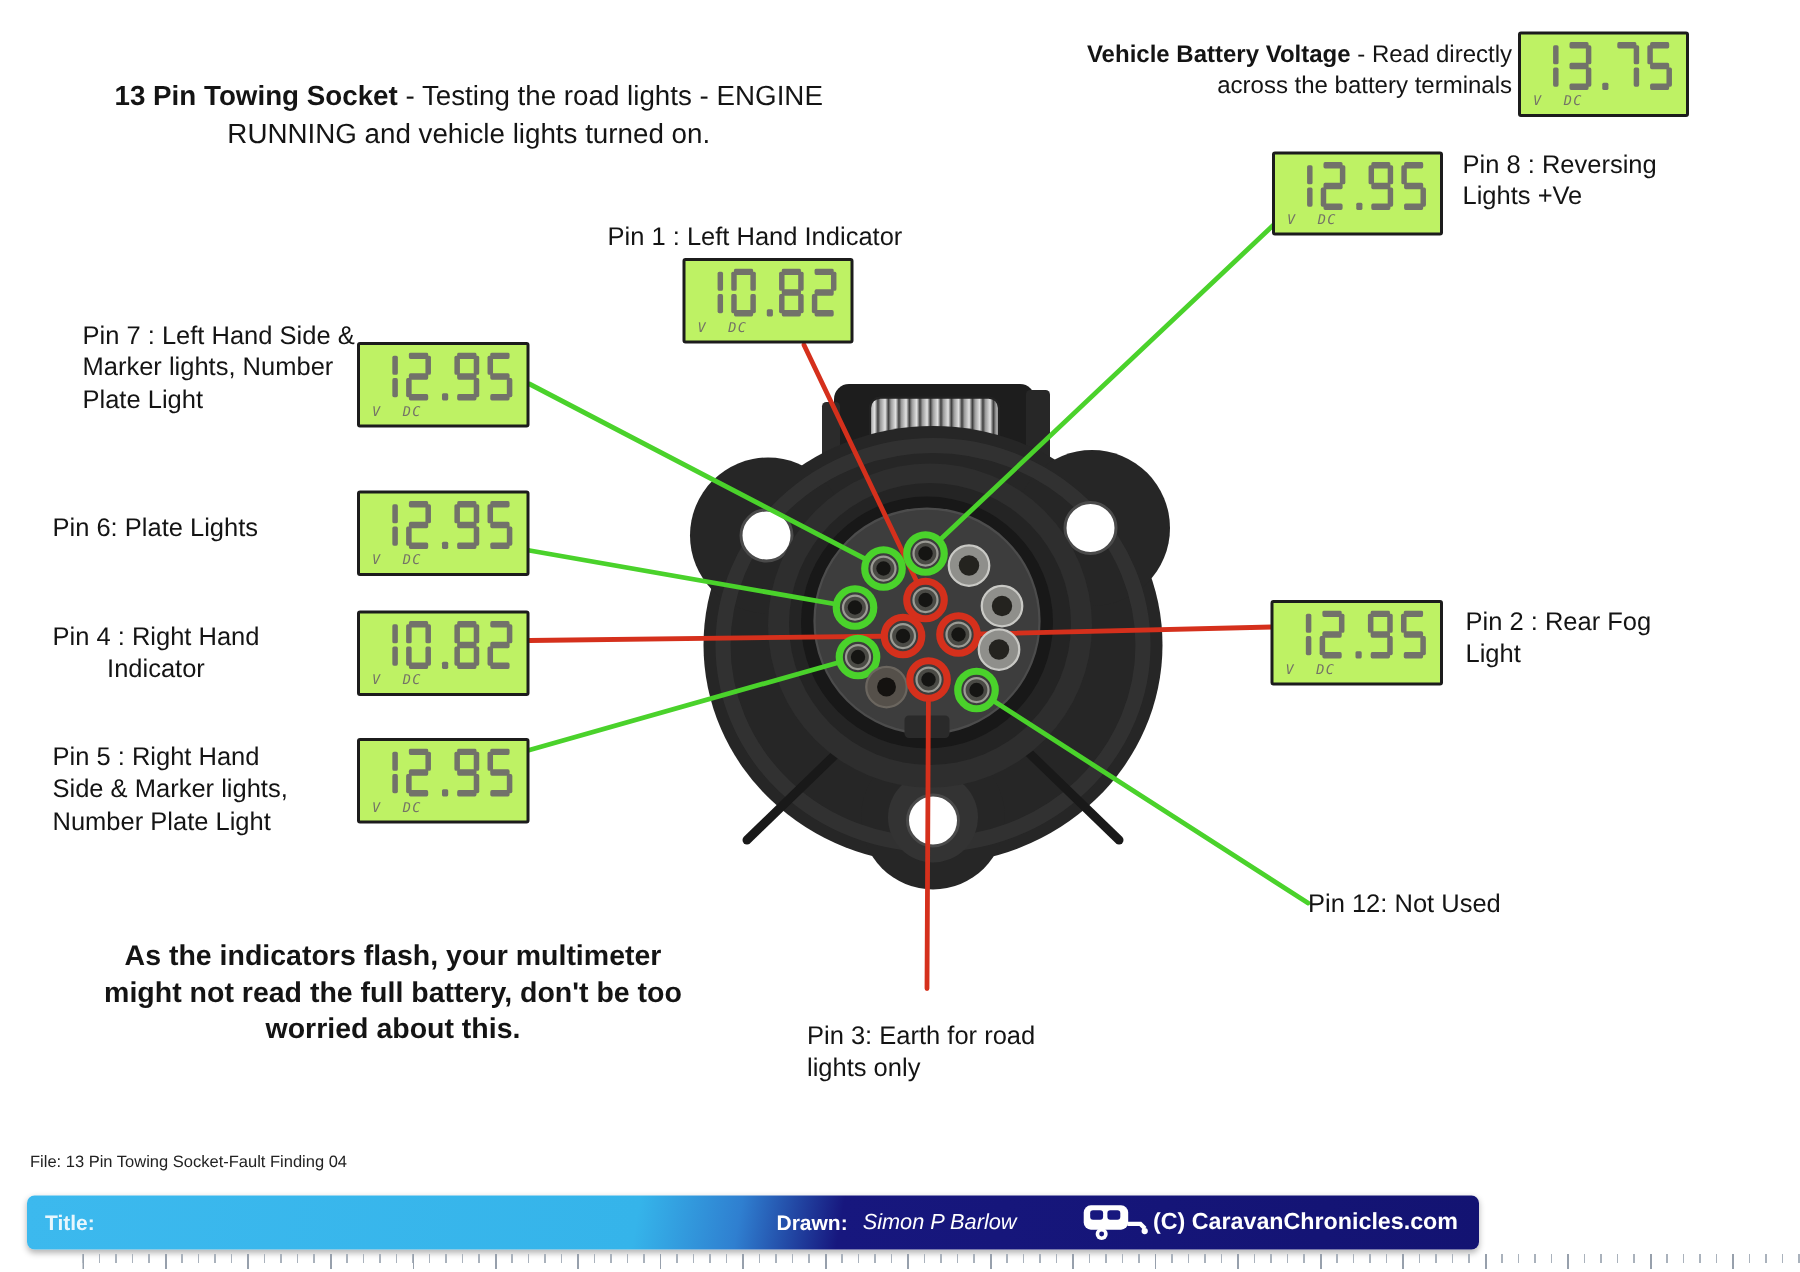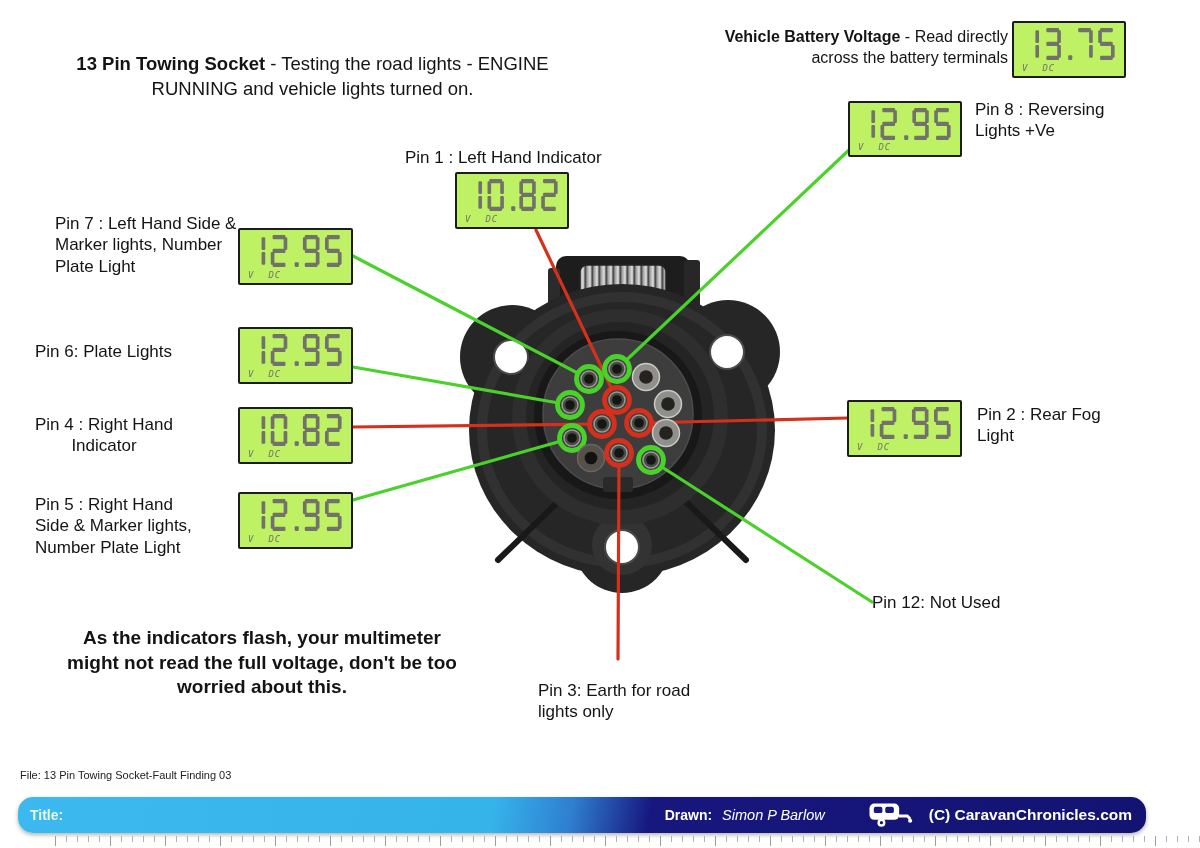--- a/index.html
+++ b/index.html
@@ -34,32 +34,32 @@
   }
   .meter svg{position:absolute;left:5px;top:5px;}
   .meter .units{
     position:absolute;left:8px;bottom:3px;
     font-family:"DejaVu Sans Mono", monospace;font-style:italic;
     font-size:9px;color:#747466;letter-spacing:1px;
   }
   .meter .units .u-dc{margin-left:14px;}
   .file-note{position:absolute;left:20px;top:769px;font-size:11px;color:#222;}
   .titlebar{
-    position:absolute;left:18px;top:797px;width:1128px;height:36px;
-    border-radius:15px;display:flex;align-items:center;
+    position:absolute;left:18px;top:797px;width:968px;height:36px;
+    border-radius:5px;display:flex;align-items:center;
     background:linear-gradient(100deg,#3cb9ee 0%,#35b4ea 42%,#2f7fd0 49%,#17177e 56%,#131372 100%);
     box-shadow:0 2px 4px rgba(0,0,0,.3);
   }
   .tb-label{color:rgba(255,255,255,.88);font-weight:bold;font-size:14px;margin-left:12px;}
   .tb-title{color:#0f0f62;font-weight:bold;font-size:17.5px;margin-left:18px;white-space:nowrap;}
   .tb-right{margin-left:auto;display:flex;align-items:center;margin-right:14px;}
   .tb-drawn{color:#fff;font-weight:bold;font-size:14px;}
   .tb-name{color:#fff;font-style:italic;font-size:14.5px;margin-left:10px;}
   .caravan{width:44px;height:26px;margin-left:44px;}
-  .tb-copy{color:#fff;font-weight:bold;font-size:15.5px;margin-left:16px;white-space:nowrap;}
+  .tb-copy{color:#fff;font-weight:bold;font-size:15.5px;margin-left:3px;white-space:nowrap;}
   .ruler{
     position:absolute;left:55px;top:836px;width:1145px;height:10px;
     background-image:
       repeating-linear-gradient(90deg,#97a0ac 0 1px,transparent 1px 55px),
       repeating-linear-gradient(90deg,#aab2bc 0 1px,transparent 1px 11px);
     background-size:100% 10px,100% 6px;
     background-repeat:no-repeat;
     background-position:0 0,0 0;
   }
 </style>
@@ -175,21 +175,21 @@
 
 <div class="header">
   <span class="b">13 Pin Towing Socket</span><span> - Testing the road lights - ENGINE RUNNING and vehicle lights turned on.</span>
 </div>
 
 <div class="battery-label">
   <span class="b">Vehicle Battery Voltage</span><span> - Read directly across the battery terminals</span>
 </div>
 
 <div class="note">As the indicators flash, your multimeter
-might not read the full voltage, don't be too
+might not read the full battery, don't be too
 worried about this.</div>
 
 <div id="labels">
     <div class="plabel" style="left: 405px; top: 147px;">Pin 1 : Left Hand Indicator</div>
     <div class="plabel" style="left: 35px; top: 213px; margin-left: 20px;">Pin 7 : Left Hand Side &amp;
 Marker lights, Number
 Plate Light</div>
     <div class="plabel" style="left: 35px; top: 341px;">Pin 6: Plate Lights</div>
     <div class="plabel" style="left: 35px; top: 414px; text-align: center;">Pin 4 : Right Hand
 Indicator</div>
@@ -393,21 +393,21 @@
         <rect x="89" y="0" width="14" height="4" rx="1.2" fill="#72726a"></rect>
         <rect x="87" y="2" width="4" height="12" rx="1.2" fill="#72726a"></rect>
         <rect x="89" y="13" width="14" height="4" rx="1.2" fill="#72726a"></rect>
         <rect x="101" y="16" width="4" height="12" rx="1.2" fill="#72726a"></rect>
         <rect x="89" y="26" width="14" height="4" rx="1.2" fill="#72726a"></rect>
       </svg>
       <div class="units"><span>V</span><span class="u-dc">DC</span></div>
     </div>
   </div>
 
-<div class="file-note">File: 13 Pin Towing Socket-Fault Finding 03</div>
+<div class="file-note">File: 13 Pin Towing Socket-Fault Finding 04</div>
 
 <div class="titlebar">
   <span class="tb-label">Title:</span>
   <span class="tb-right">
     <span class="tb-drawn">Drawn:</span>
     <span class="tb-name">Simon P Barlow</span>
     <svg class="caravan" viewBox="0 0 46 26">
       <rect x="0.5" y="1" width="31" height="17" rx="5" fill="#ffffff"></rect>
       <rect x="5" y="4.5" width="9" height="6.5" rx="2" fill="#17177e"></rect>
       <rect x="17" y="4.5" width="9" height="6.5" rx="2" fill="#17177e"></rect>

